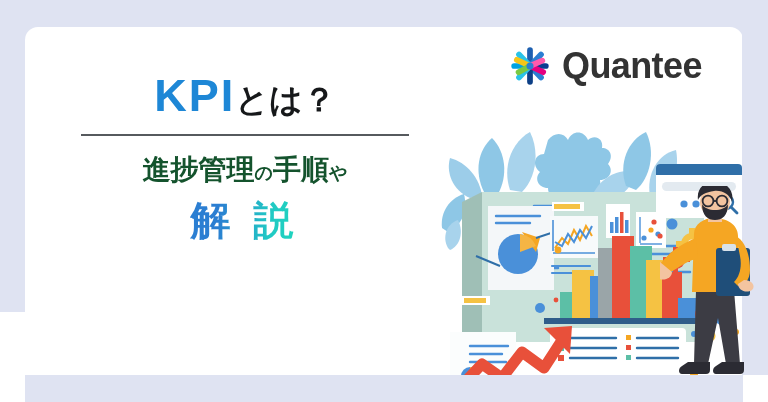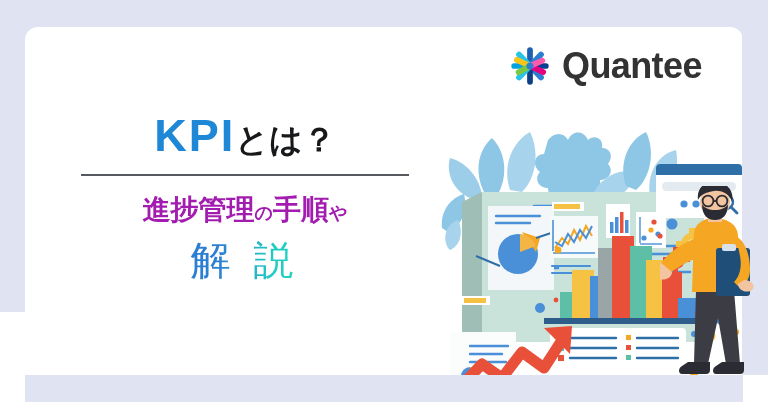--- a/index.html
+++ b/index.html
@@ -31,37 +31,36 @@
   }
 
   
   #headline{
     position:absolute; left:60px; top:72px; width:370px;
     text-align:center;
   }
   #title{
     font-size:45px; font-weight:bold; line-height:1.05;
     white-space:nowrap;
-    margin-top:40px;
   }
   #title .kpi{ color:#1e87d6; letter-spacing:2px; }
   #title .toha{ color:#16181a; font-size:33px; letter-spacing:0px; }
 
   #rule{
     margin:15px auto 0 auto; width:328px; height:2px;
     background:#565a5e;
   }
 
-  #sub{ margin-top:15px; color:#a21caf; font-weight:bold; }
+  #sub{ margin-top:15px; color:#14532d; font-weight:bold; }
   #sub .line{ line-height:1.34; white-space:nowrap; }
   #sub .big{ font-size:28px; }
   #sub .sm{ font-size:18px; }
 
   #kaisetsu{
-    margin-top:9px; font-size:40px; font-weight:normal;
+    margin-top:9px; font-size:40px; font-weight:bold;
     letter-spacing:6px; line-height:1.1;
     background:linear-gradient(95deg,#2b7ed2 0%,#2b7ed2 26%,#21c9c4 72%,#1fd6bd 100%);
     -webkit-background-clip:text; background-clip:text;
     color:transparent; -webkit-text-fill-color:transparent;
     display:inline-block;
   }
 
   
   #art{
     position:absolute; left:440px; top:120px;

